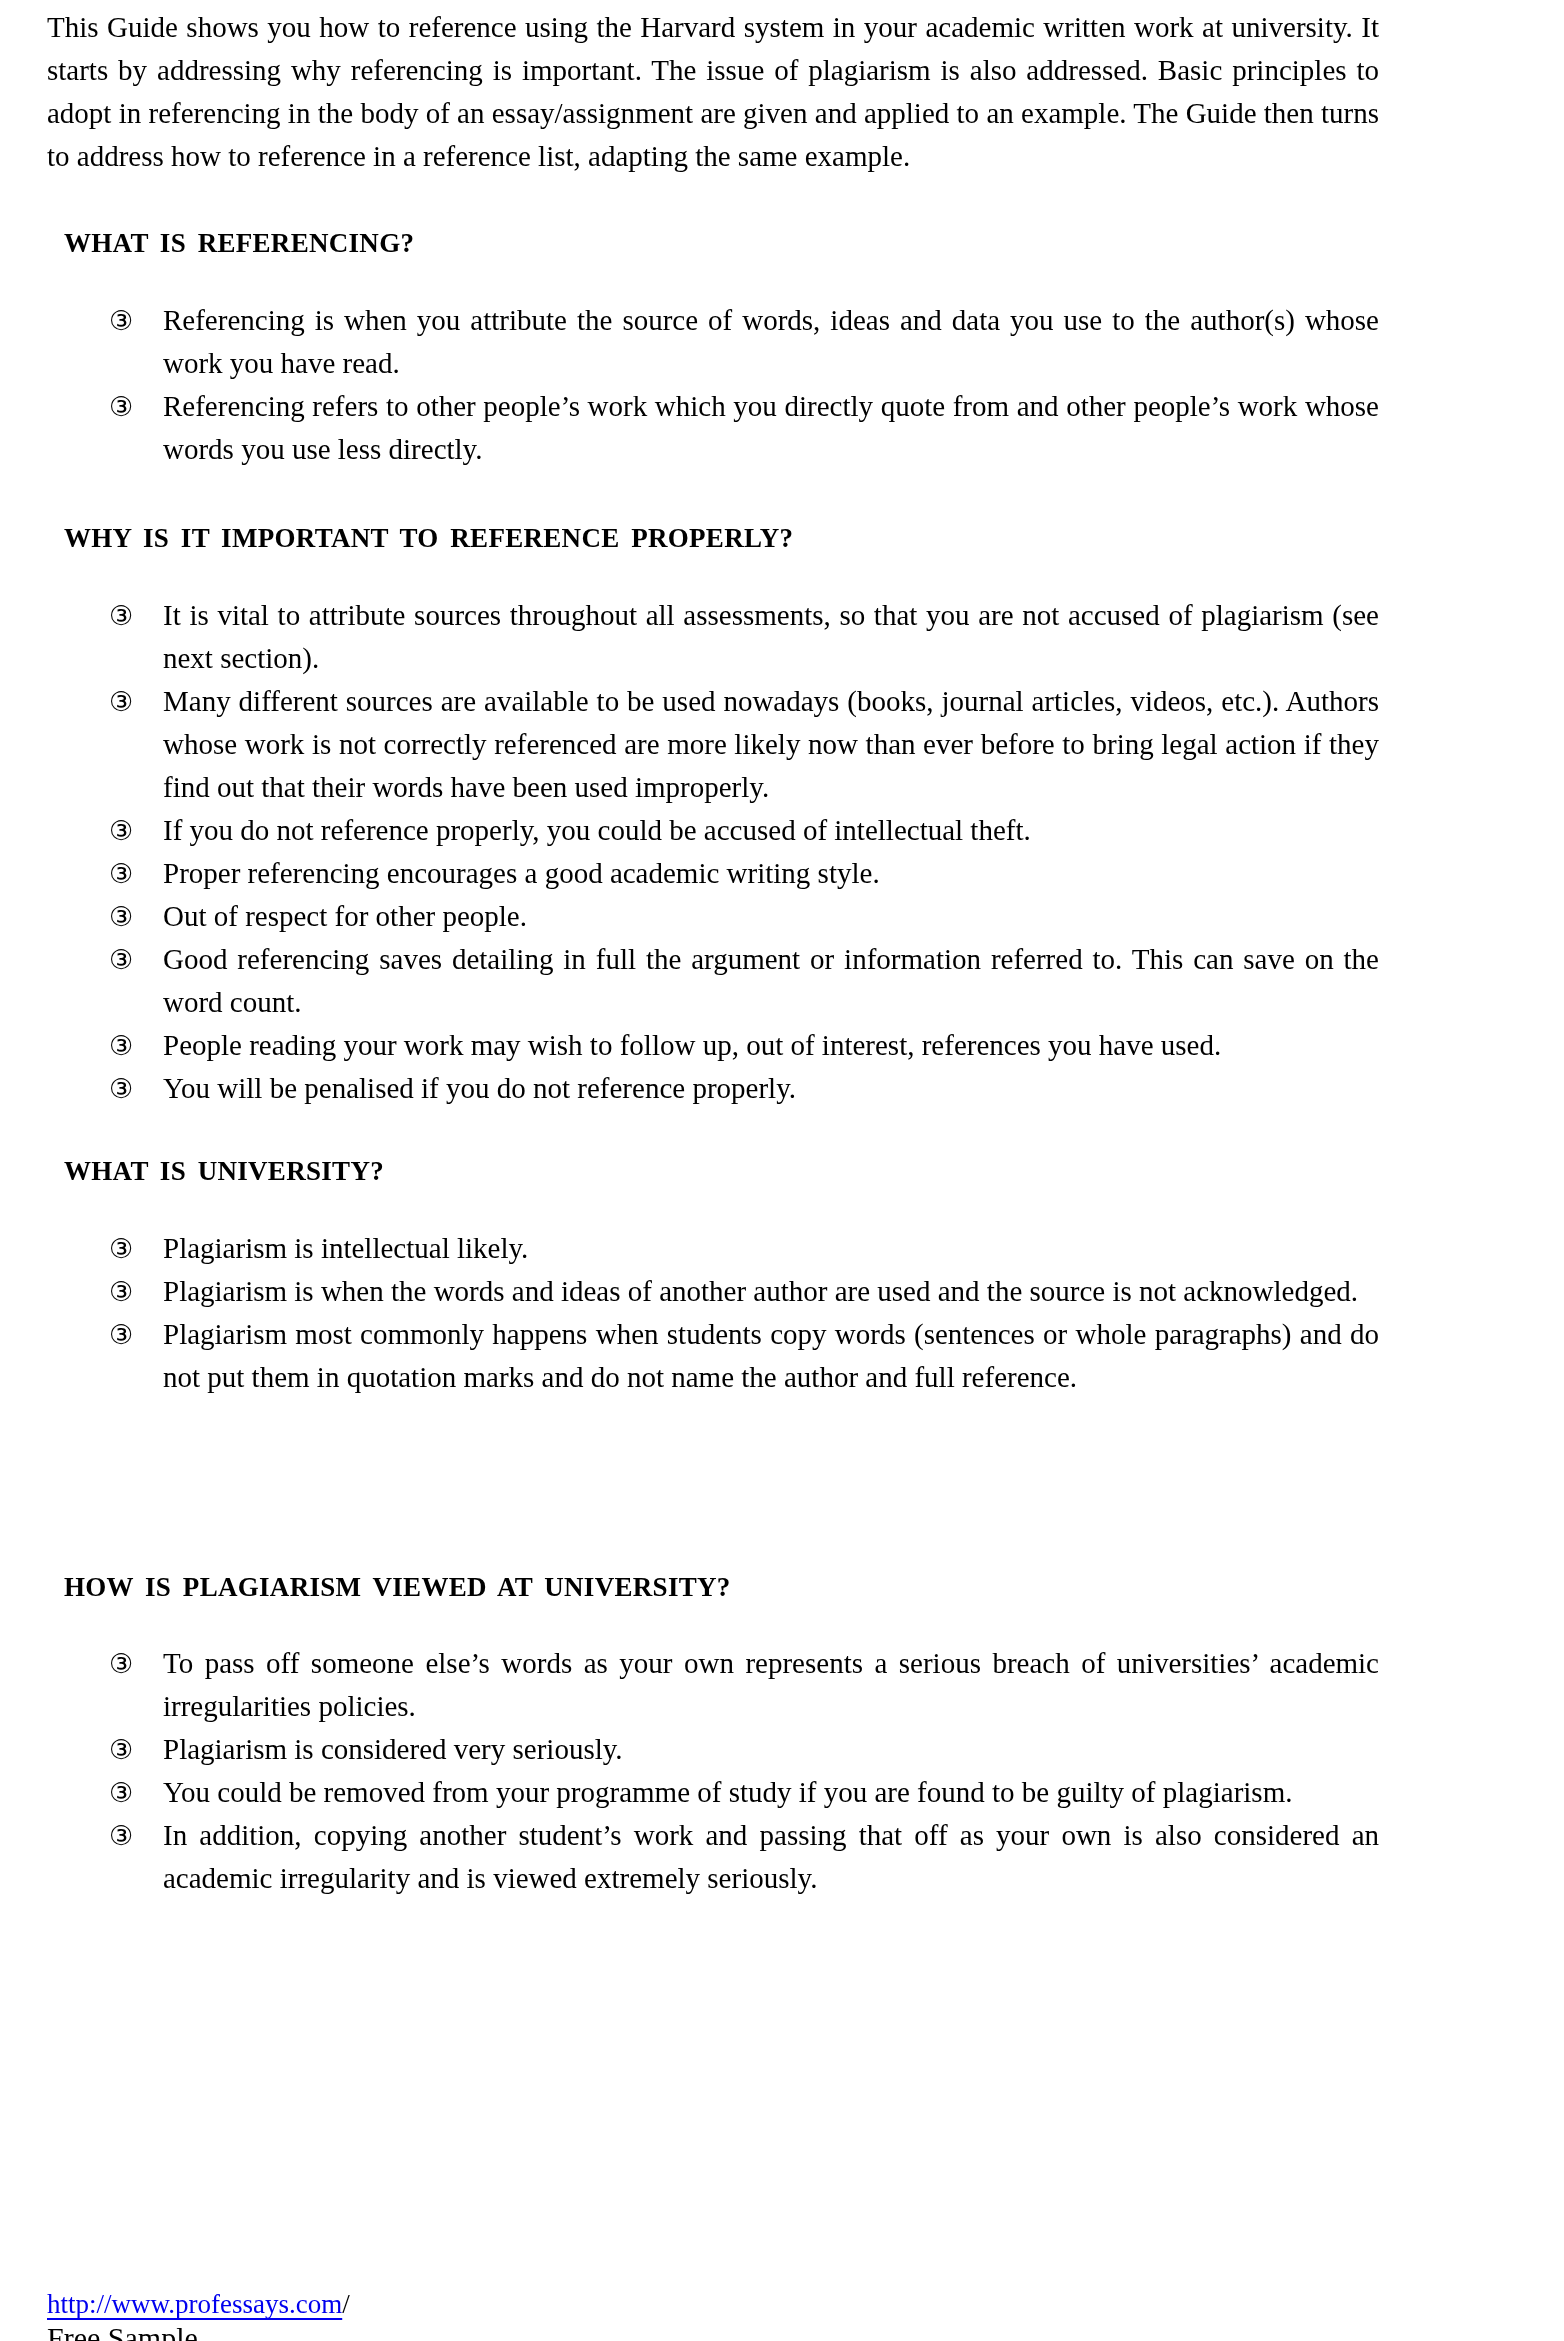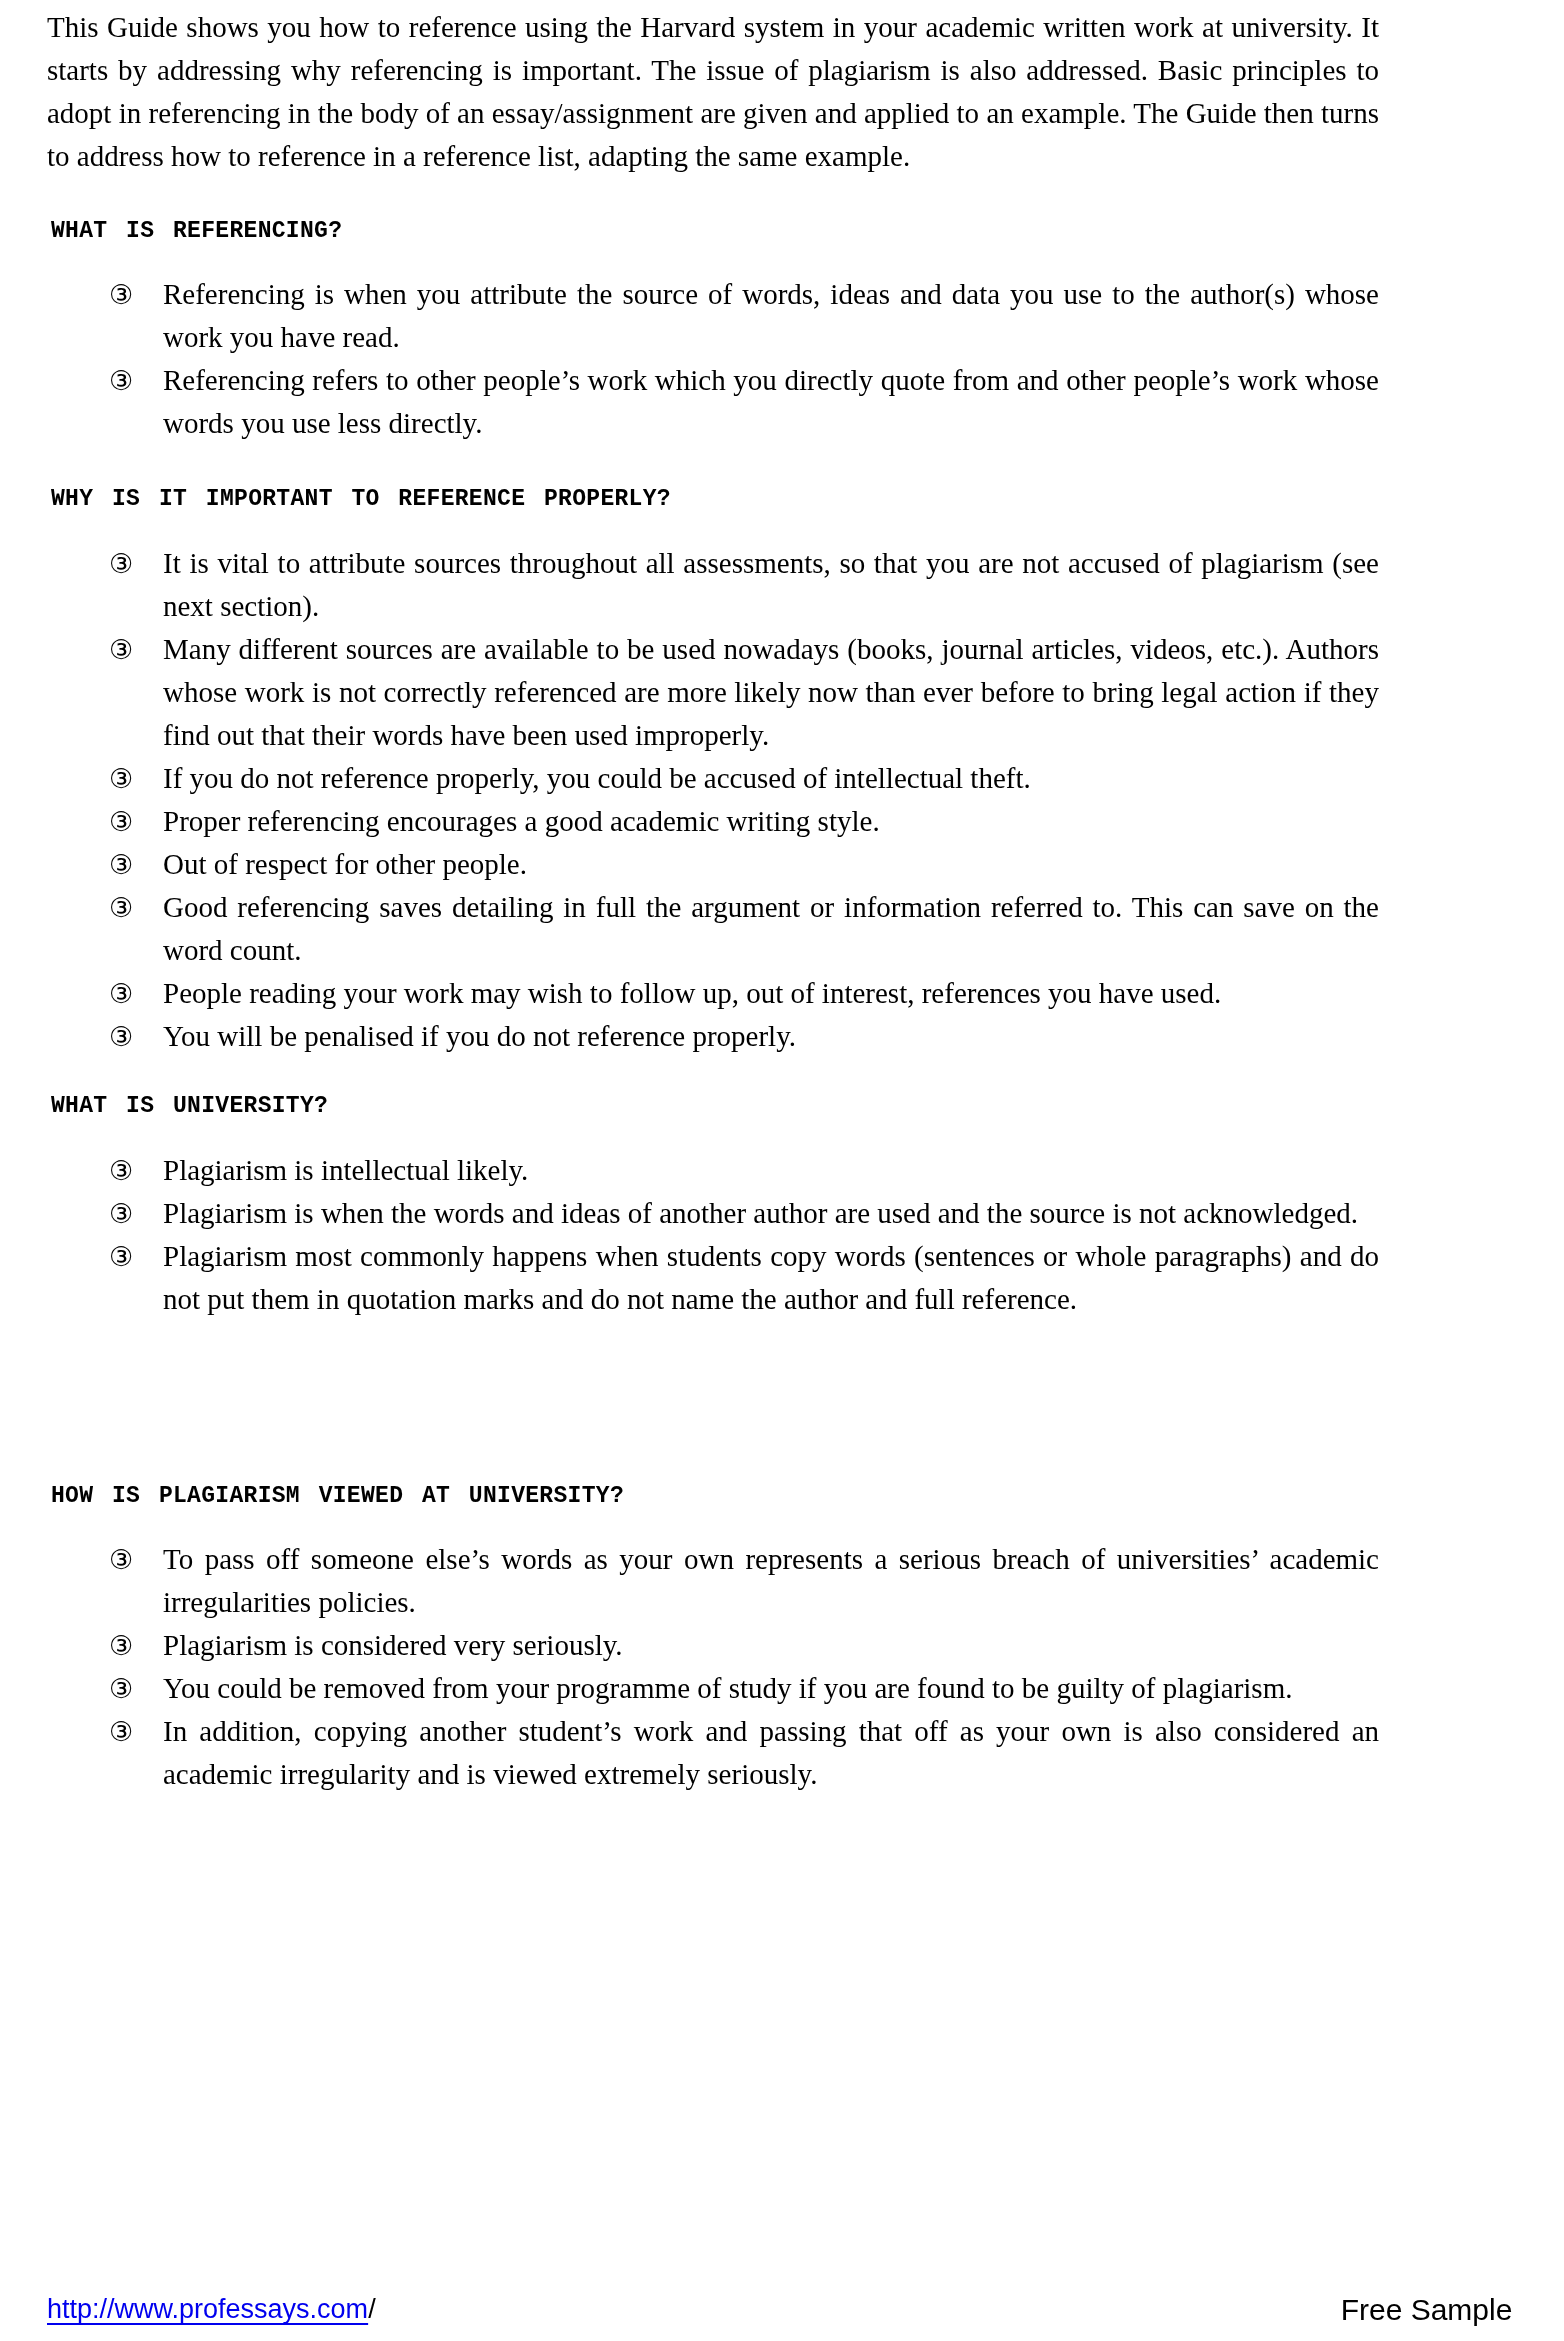--- a/index.html
+++ b/index.html
@@ -33,27 +33,26 @@
     font-size: 29px;
     line-height: 43px;
     text-align: justify;
     text-justify: inter-word;
     margin: 0 0 4.6px 0;
     hyphens: none;
   }
 
   
   .heading {
-    font-size: 23px;
+    font-size: 27px;
     line-height: 35px;
     letter-spacing: 0.3px;
     word-spacing: 4.6px;
-    margin: 4px;
+    margin: 17px;
     white-space: nowrap;
-    font-family: Liberation Mono, monospace;
   }
   .h-gap-before   { padding-top: 31px; }
   .h-gap-before-2 { padding-top: 33px; }
   .h-gap-before-3 { padding-top: 27px; }
   .h-gap-before-4 { padding-top: 154px; }
 
   
   .bullets {
     list-style: none;
     margin: 0;
@@ -87,23 +86,24 @@
   .bullets li.single { text-align: left; }
 
   
   .footer {
     position: absolute;
     left: 47px;
     right: 47px;
     bottom: 10.6px;
     height: 43px;
     display: flex;
-    align-items: center;
+    align-items: flex-start;
     justify-content: space-between;
-    font-family: Liberation Sans, sans-serif;
+    font-family: Liberation Serif, serif;
+    flex-direction: column;
   }
   .footer-left {
     font-size: 27px;
     line-height: 33px;
     white-space: nowrap;
   }
   .footer-url {
     color: #0000ee;
     text-decoration: underline;
     text-decoration-thickness: 2.3px;

